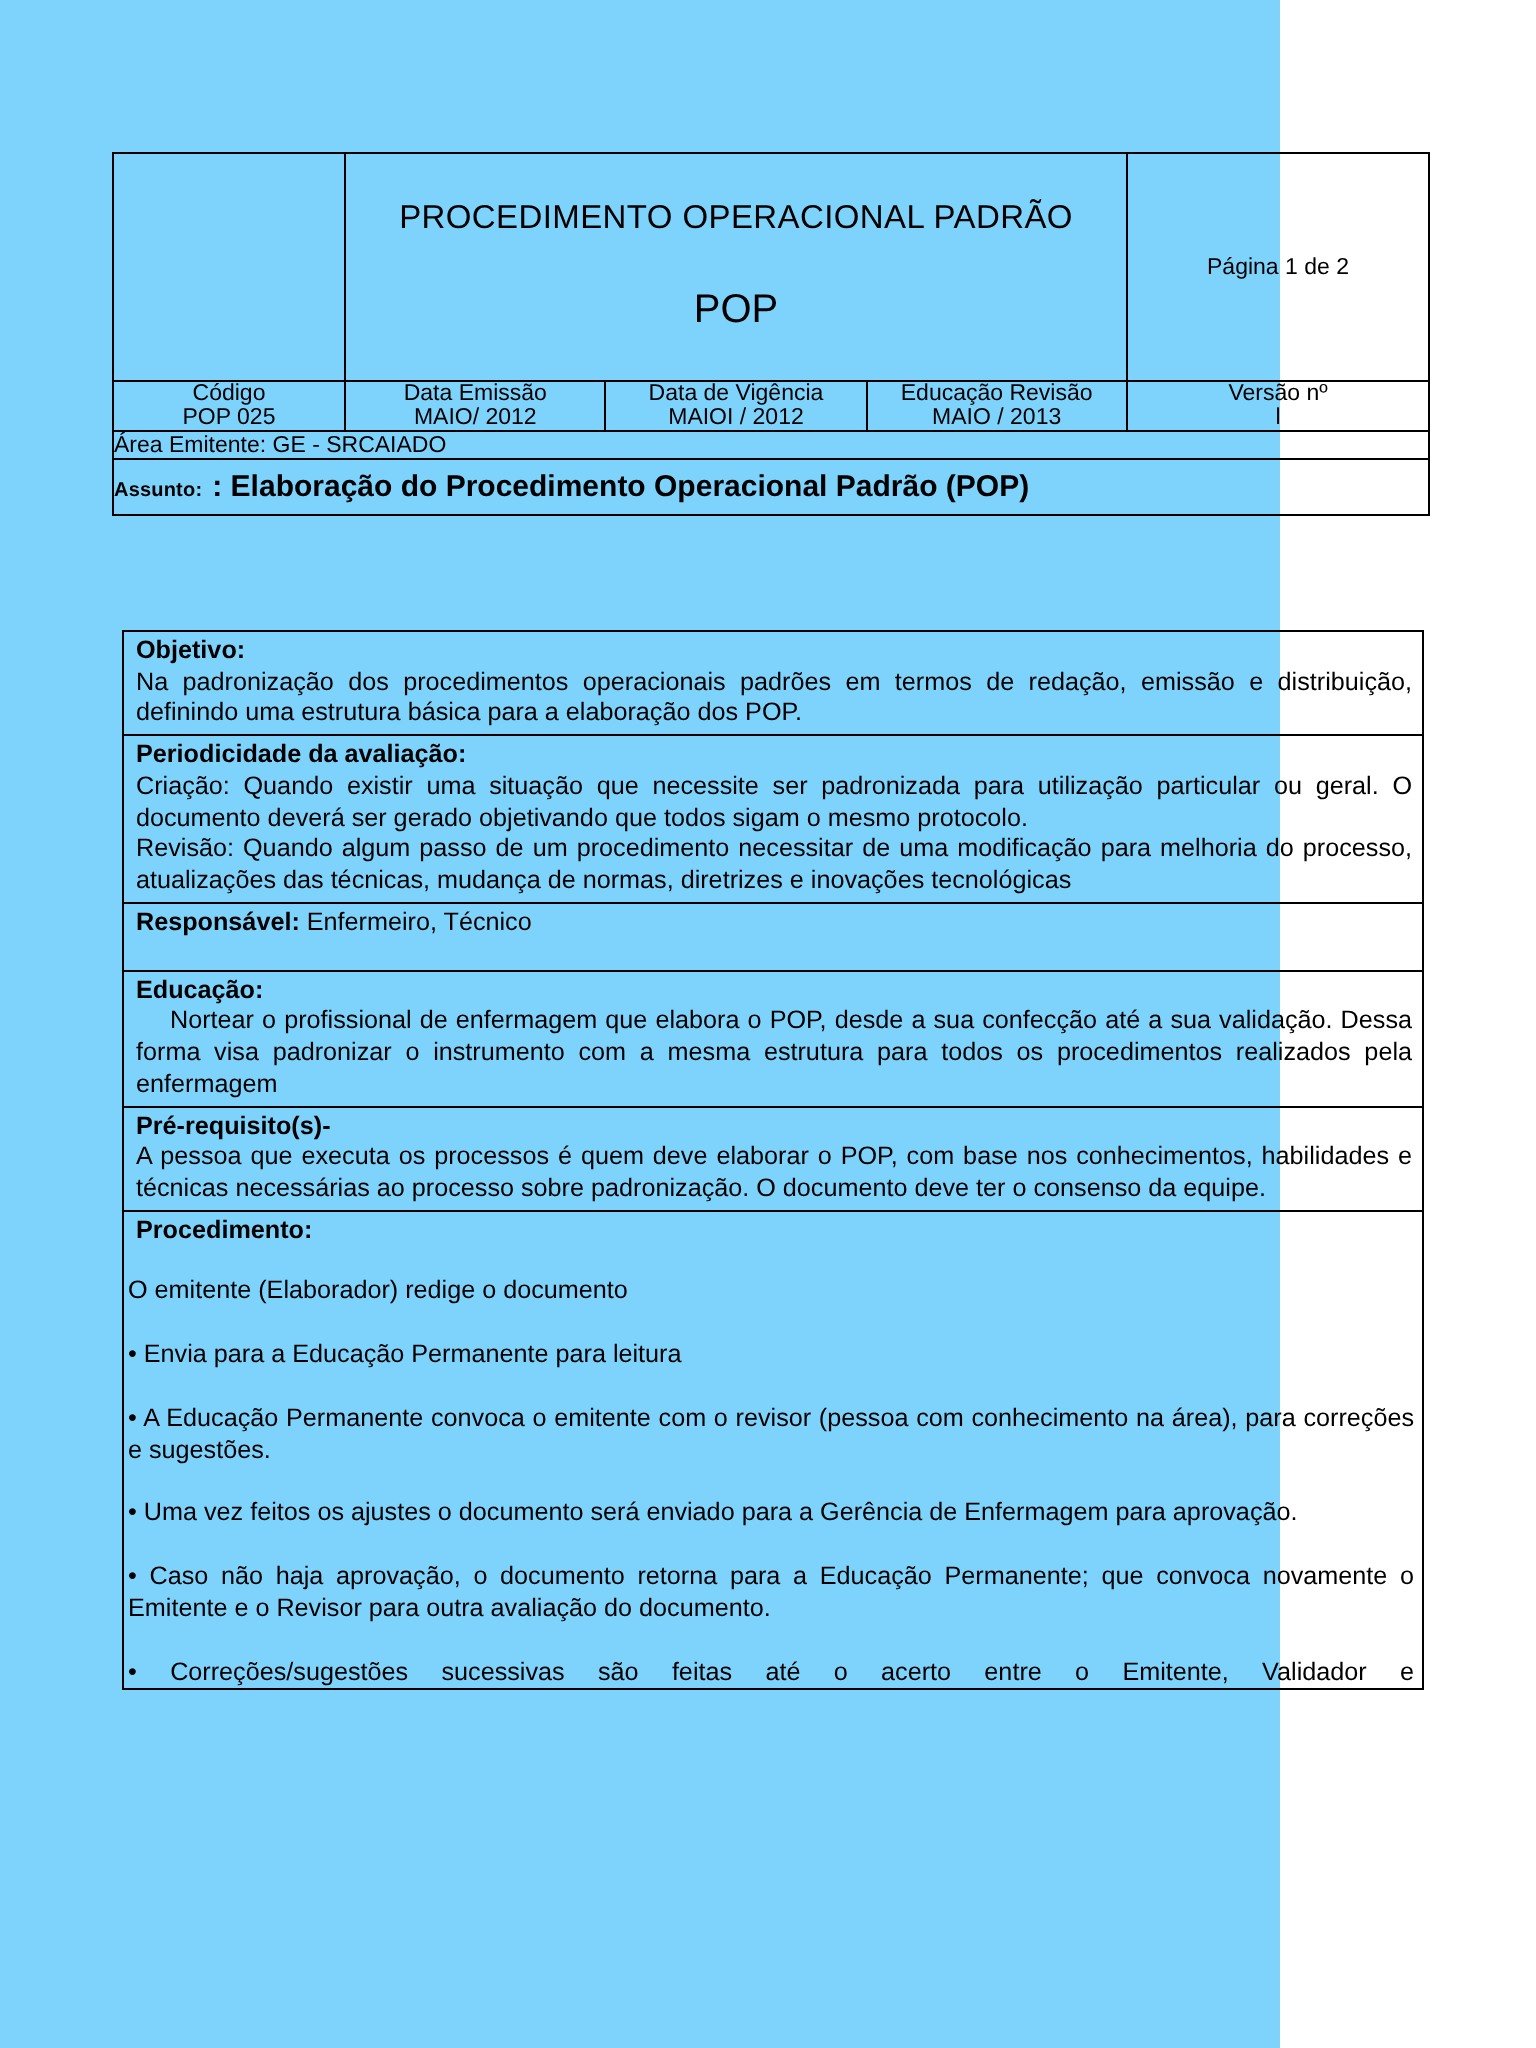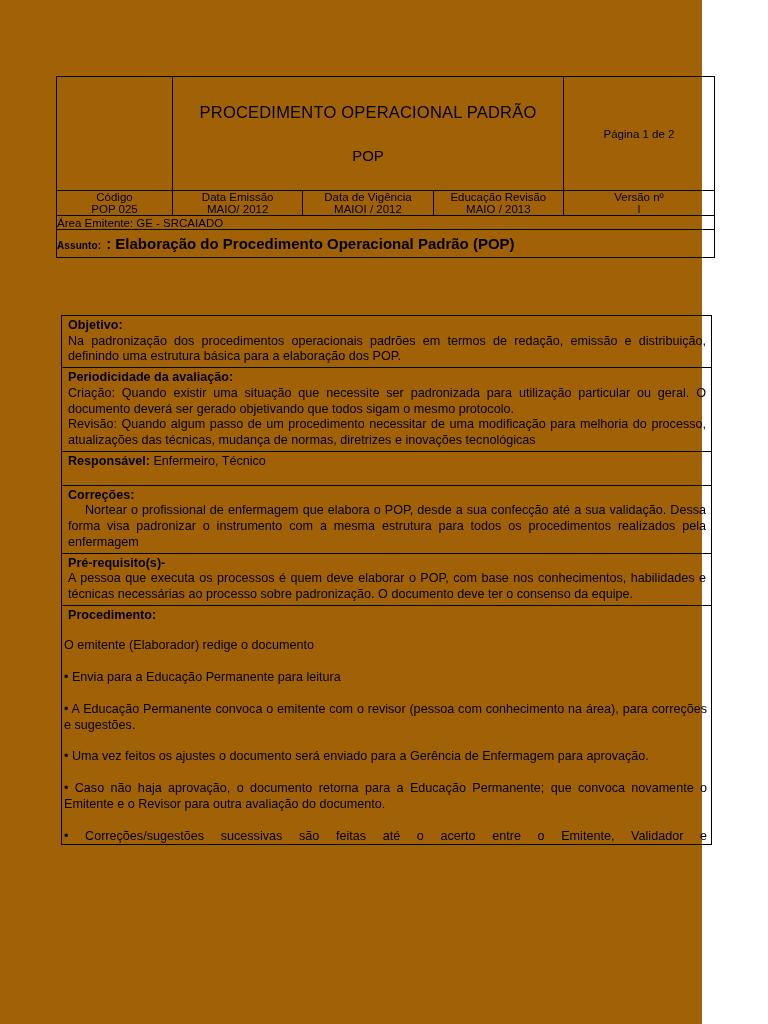--- a/index.html
+++ b/index.html
@@ -9,23 +9,23 @@
   }
   body {
     width: 768px;
     height: 1024px;
     overflow: hidden;
     font-family: "Liberation Sans", sans-serif;
     color: #000000;
   }
   .page {
     position: relative;
-    width: 702px;
+    width: 640px;
     height: 1024px;
-    background: #a16207;
+    background: #7dd3fc;
   }
 
   
   .hdr-table {
     position: absolute;
     left: 56px;
     top: 76px;
     width: 657px;
     border-collapse: collapse;
     table-layout: fixed;
@@ -45,21 +45,21 @@
     text-align: center;
     padding: 10px 4px 12px 4px;
   }
   .title-main {
     font-size: 16.5px;
     letter-spacing: 0.2px;
     line-height: 1.15;
     white-space: nowrap;
   }
   .title-sub {
-    font-size: 15px;
+    font-size: 20px;
     margin-top: 26px;
   }
   .page-cell {
     width: 150px;
     text-align: center;
     vertical-align: top;
     padding-top: 14px;
     font-size: 11.5px;
   }
 
@@ -233,21 +233,21 @@
     <tr>
       <td>
         <span class="lbl">Responsável:</span>
         <span>Enfermeiro, Técnico</span>
         <span class="blankline"></span>
       </td>
     </tr>
 
     <tr>
       <td>
-        <span class="sec-title">Correções:</span>
+        <span class="sec-title">Educação:</span>
         <span class="just indent-first" style="display:block">Nortear o profissional de enfermagem que elabora o POP, desde a sua confecção até a sua validação. Dessa forma visa padronizar o instrumento com a mesma estrutura para todos os procedimentos realizados pela enfermagem</span>
       </td>
     </tr>
 
     <tr>
       <td>
         <span class="sec-title">Pré-requisito(s)-</span>
         <span class="just" style="display:block">A pessoa que executa os processos é quem deve elaborar o POP, com base nos conhecimentos, habilidades e técnicas necessárias ao processo sobre padronização. O documento deve ter o consenso da equipe.</span>
       </td>
     </tr>

